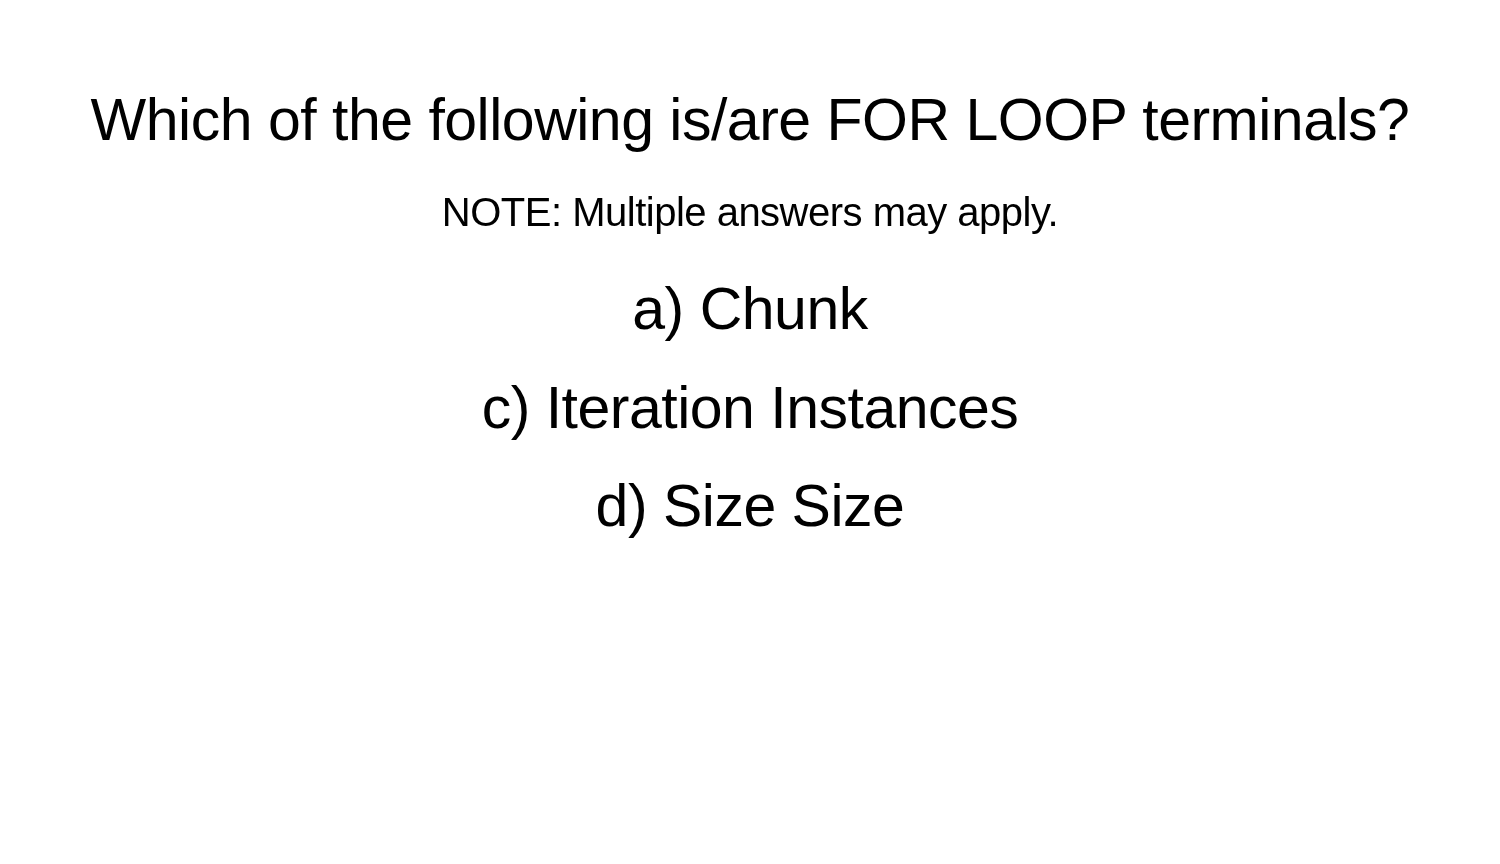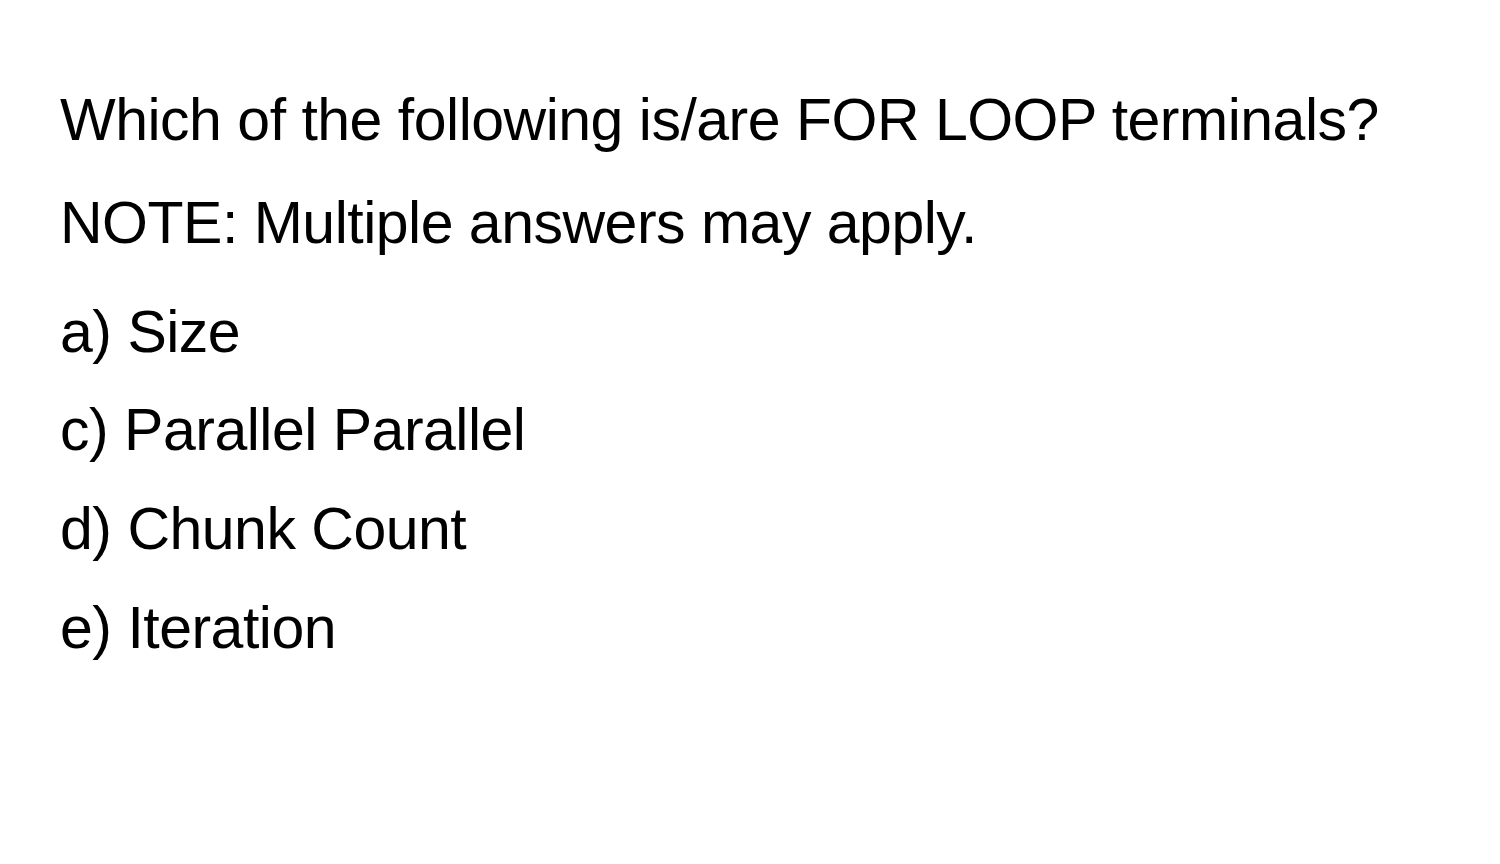--- a/index.html
+++ b/index.html
@@ -9,30 +9,31 @@
   }
   html, body {
     width: 1500px;
     height: 864px;
     background: #ffffff;
     font-family: -apple-system, BlinkMacSystemFont, "Segoe UI", Helvetica, Arial, sans-serif;
     color: #000000;
   }
   .content {
     padding: 85px 60px 0 60px;
+    text-align: center;
   }
   .question-line {
     font-size: 59px;
     font-weight: 400;
     line-height: 1.2;
     margin-bottom: 32px;
     letter-spacing: -0.5px;
   }
   .note-line {
-    font-size: 59px;
+    font-size: 40px;
     font-weight: 400;
     line-height: 1.2;
     margin-bottom: 38px;
     letter-spacing: -0.5px;
   }
   .option {
     font-size: 59px;
     font-weight: 400;
     line-height: 1.2;
     margin-bottom: 28px;
@@ -40,27 +41,23 @@
   }
 </style>
 </head>
 <body>
 
 <div class="content">
   <div class="question-line">Which of the following is/are FOR LOOP terminals?</div>
   <div class="note-line">NOTE: Multiple answers may apply.</div>
   <div class="option">
     <span>a)</span>
-    <span>Size</span>
+    <span>Chunk</span>
   </div>
   <div class="option">
     <span>c)</span>
-    <span>Parallel Parallel</span>
+    <span>Iteration Instances</span>
   </div>
   <div class="option">
     <span>d)</span>
-    <span>Chunk Count</span>
-  </div>
-  <div class="option">
-    <span>e)</span>
-    <span>Iteration</span>
+    <span>Size Size</span>
   </div>
 </div>
 
 </body></html>

